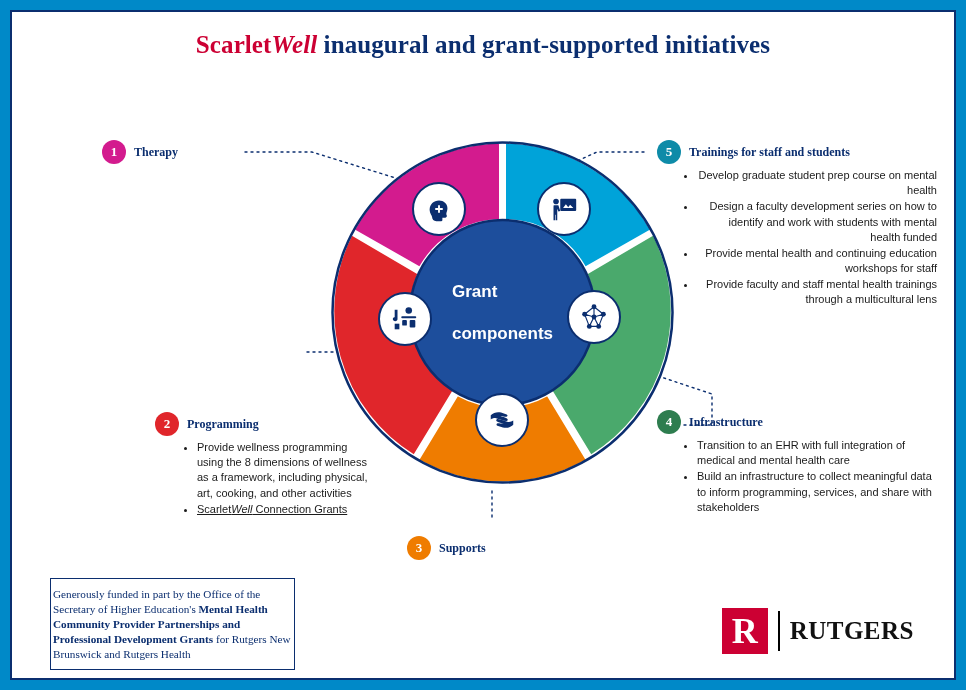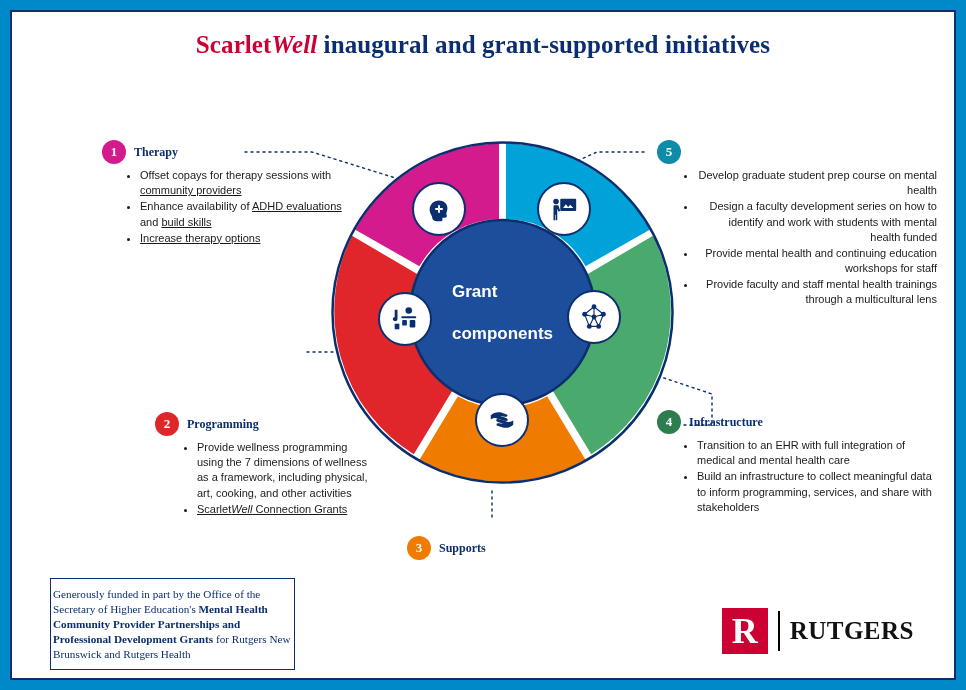--- a/index.html
+++ b/index.html
@@ -289,46 +289,42 @@
           <path d="M5 21h5v6H5z" fill="#0b2e6f"></path>
         </svg>
       </div>
     </div>
 
     <div class="callout" style="left:90px; top:128px; width:250px;">
       <div class="callout-head">
         <div class="num-badge" style="background:#d31b8e;">1</div>
         <div class="callout-title">Therapy</div>
       </div>
-      <ul class="callout-list" style="margin-left:22px;">
-        <li>Offset copays for therapy sessions with <span class="u">community providers</span></li>
-        <li>Enhance availability of <span class="u">ADHD evaluations</span> and <span class="u">build skills</span></li>
-        <li><span class="u">Increase therapy options</span></li>
-      </ul>
     </div>
 
     <div class="callout" style="left:645px; top:128px; width:280px;">
       <div class="callout-head">
         <div class="num-badge" style="background:#0e8ba8;">5</div>
+        <div class="callout-title">Trainings for staff and students</div>
       </div>
       <ul class="callout-list" style="margin-left:24px;text-align:right;">
         <li>Develop graduate student prep course on mental health</li>
         <li>Design a faculty development series on how to identify and work with students with mental health funded</li>
         <li>Provide mental health and continuing education workshops for staff</li>
         <li>Provide faculty and staff mental health trainings through a multicultural lens</li>
       </ul>
     </div>
 
     <div class="callout" style="left:143px; top:400px; width:215px;">
       <div class="callout-head">
         <div class="num-badge" style="background:#e0262b;">2</div>
         <div class="callout-title">Programming</div>
       </div>
       <ul class="callout-list" style="margin-left:26px;">
-        <li>Provide wellness programming using the 7 dimensions of wellness as a framework, including physical, art, cooking, and other activities</li>
+        <li>Provide wellness programming using the 8 dimensions of wellness as a framework, including physical, art, cooking, and other activities</li>
         <li><span class="u">Scarlet<span class="it">Well</span> Connection Grants</span></li>
       </ul>
     </div>
 
     <div class="callout" style="left:645px; top:398px; width:280px;">
       <div class="callout-head">
         <div class="num-badge" style="background:#2e7d4f;">4</div>
         <div class="callout-title">Infrastructure</div>
       </div>
       <ul class="callout-list" style="margin-left:24px;">

